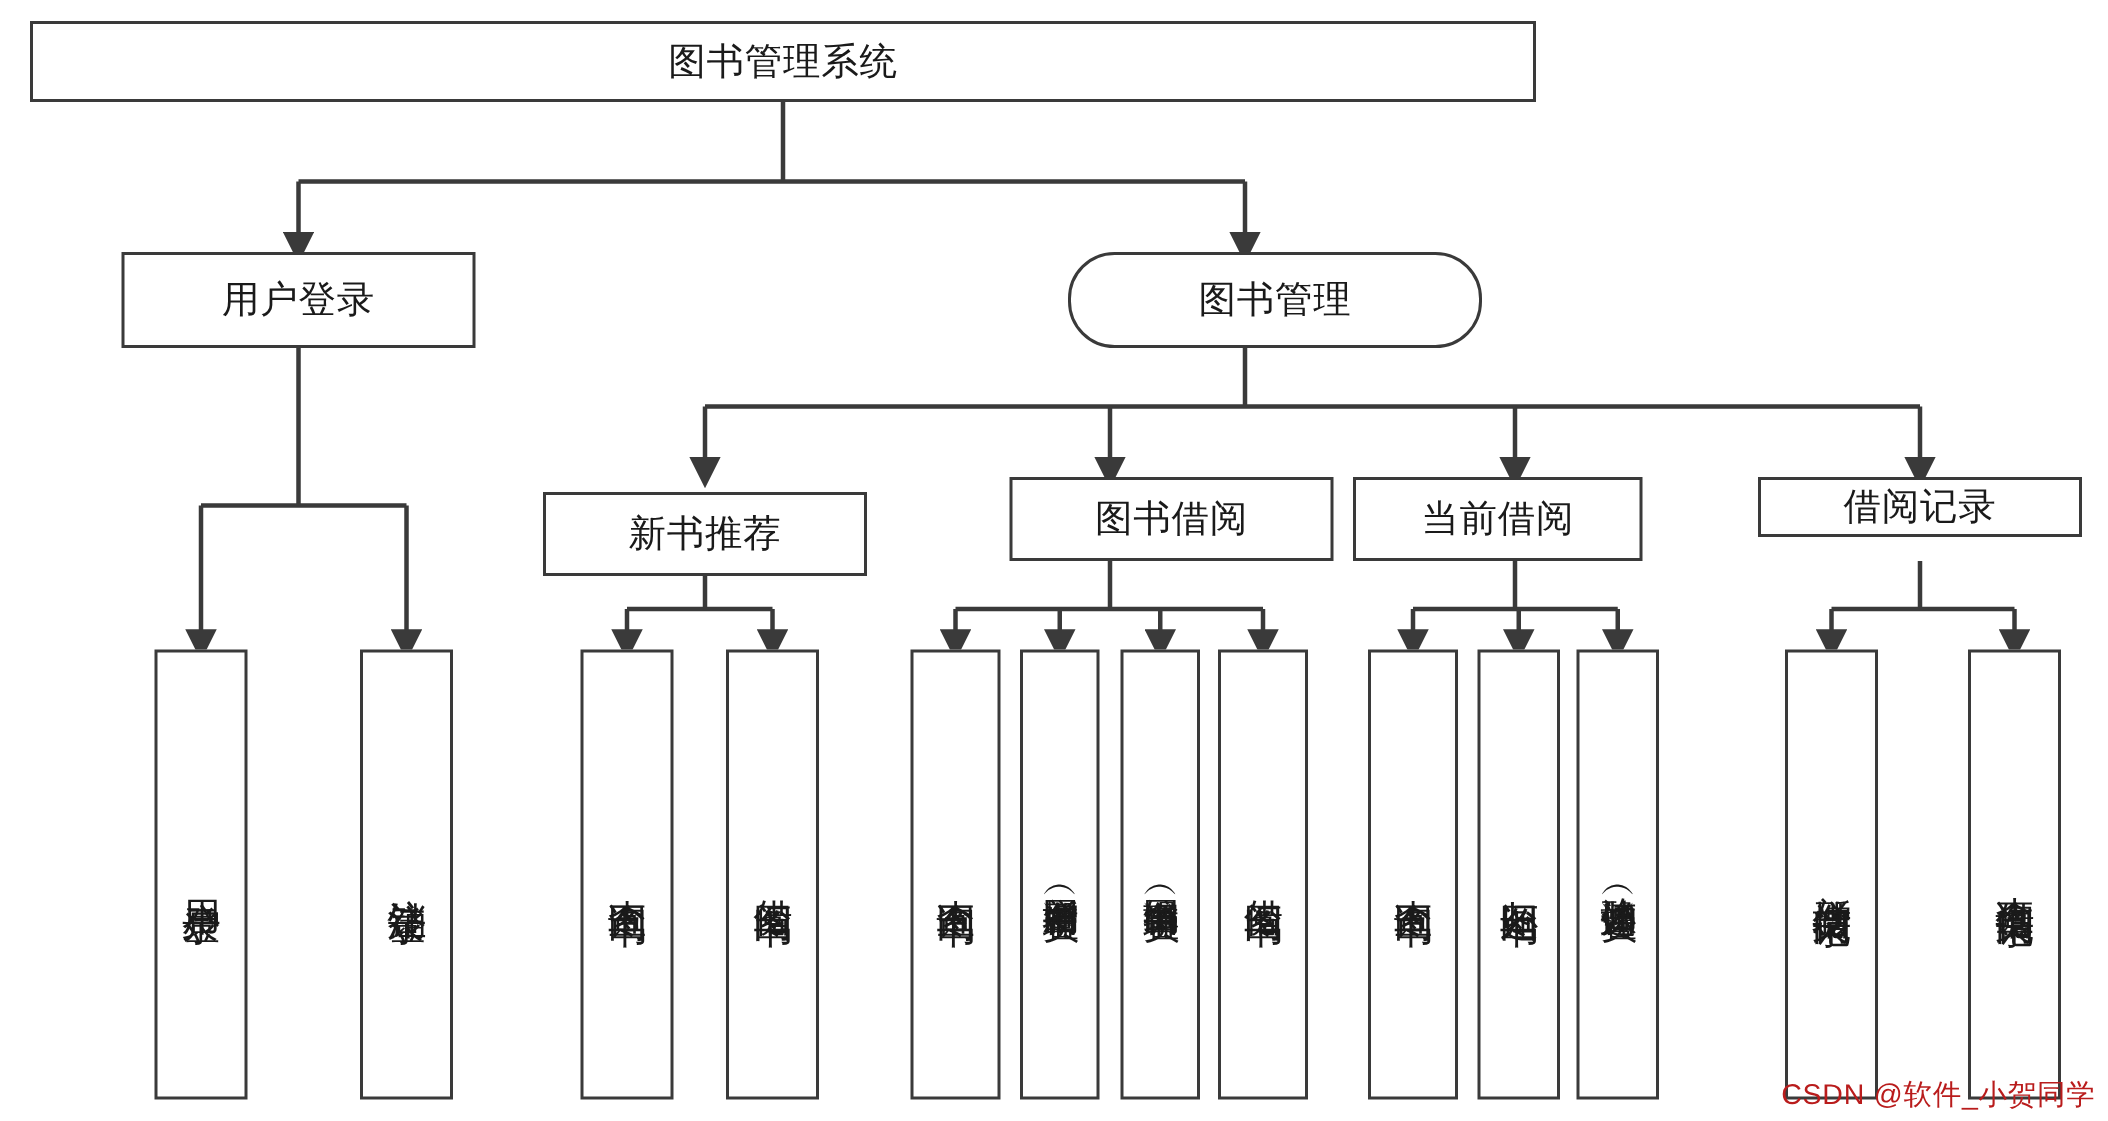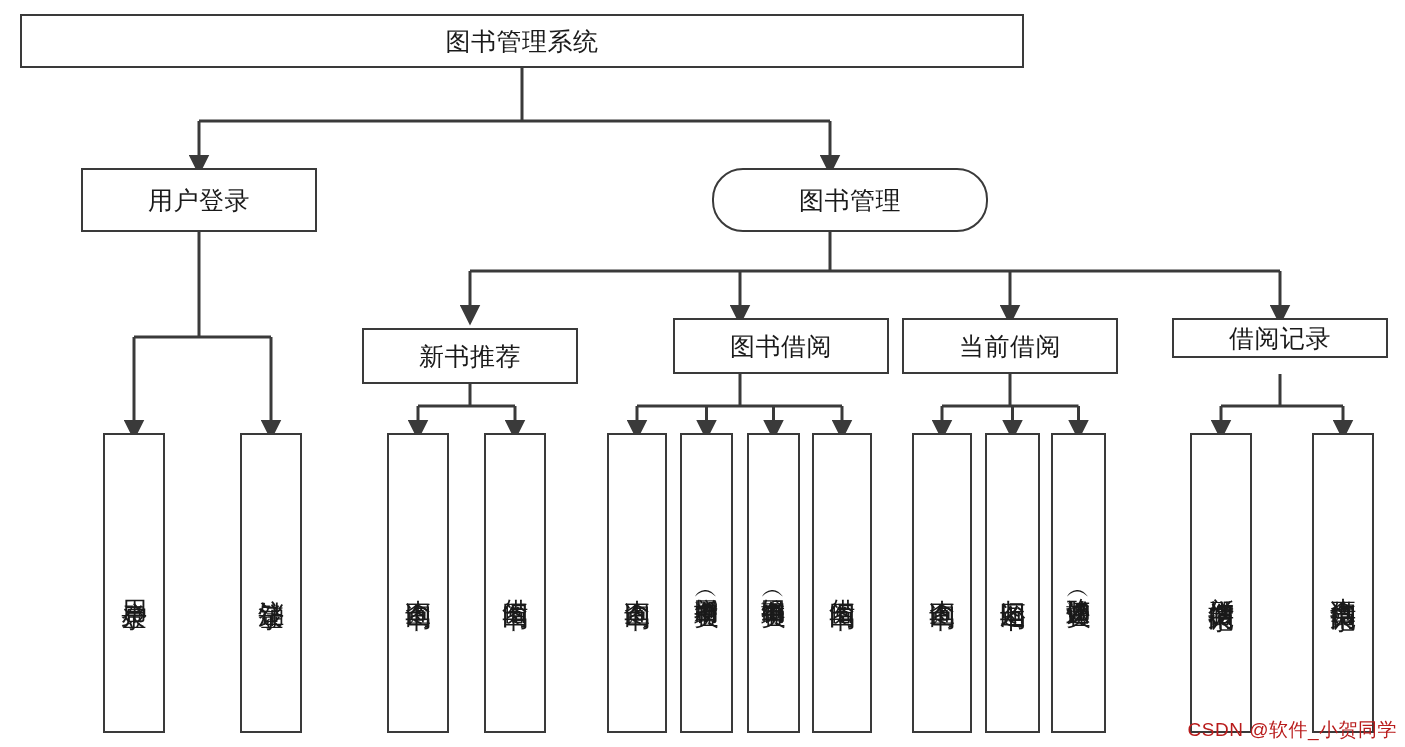--- a/index.html
+++ b/index.html
@@ -118,21 +118,21 @@
       </div>
       <div class="node" style="left: 712px; top: 168px; width: 276px; height: 64px; border-radius: 31px;">
         <span class="label">图书管理</span>
       </div>
       <div class="node" style="left: 362px; top: 328px; width: 216px; height: 56px;">
         <span class="label">新书推荐</span>
       </div>
       <div class="node" style="left: 632px; top: 318px; width: 216px; height: 56px; margin-left: 41px;">
         <span class="label">图书借阅</span>
       </div>
-      <div class="node" style="left: 902px; top: 318px; width: 216px; height: 56px; text-align: center;">
+      <div class="node" style="left: 902px; top: 318px; width: 193px; height: 56px; text-align: center;">
         <span class="label">当前借阅</span>
       </div>
       <div class="node" style="left: 1172px; top: 318px; width: 216px; height: 40px;">
         <span class="label">借阅记录</span>
       </div>
       <div class="node leaf" style="left: 103px; top: 433px; width: 62px; height: 300px;">
         <span class="label">用户登录</span>
       </div>
       <div class="node leaf" style="left: 240px; top: 433px; width: 62px; height: 300px;">
         <span class="label">注销登录</span>

